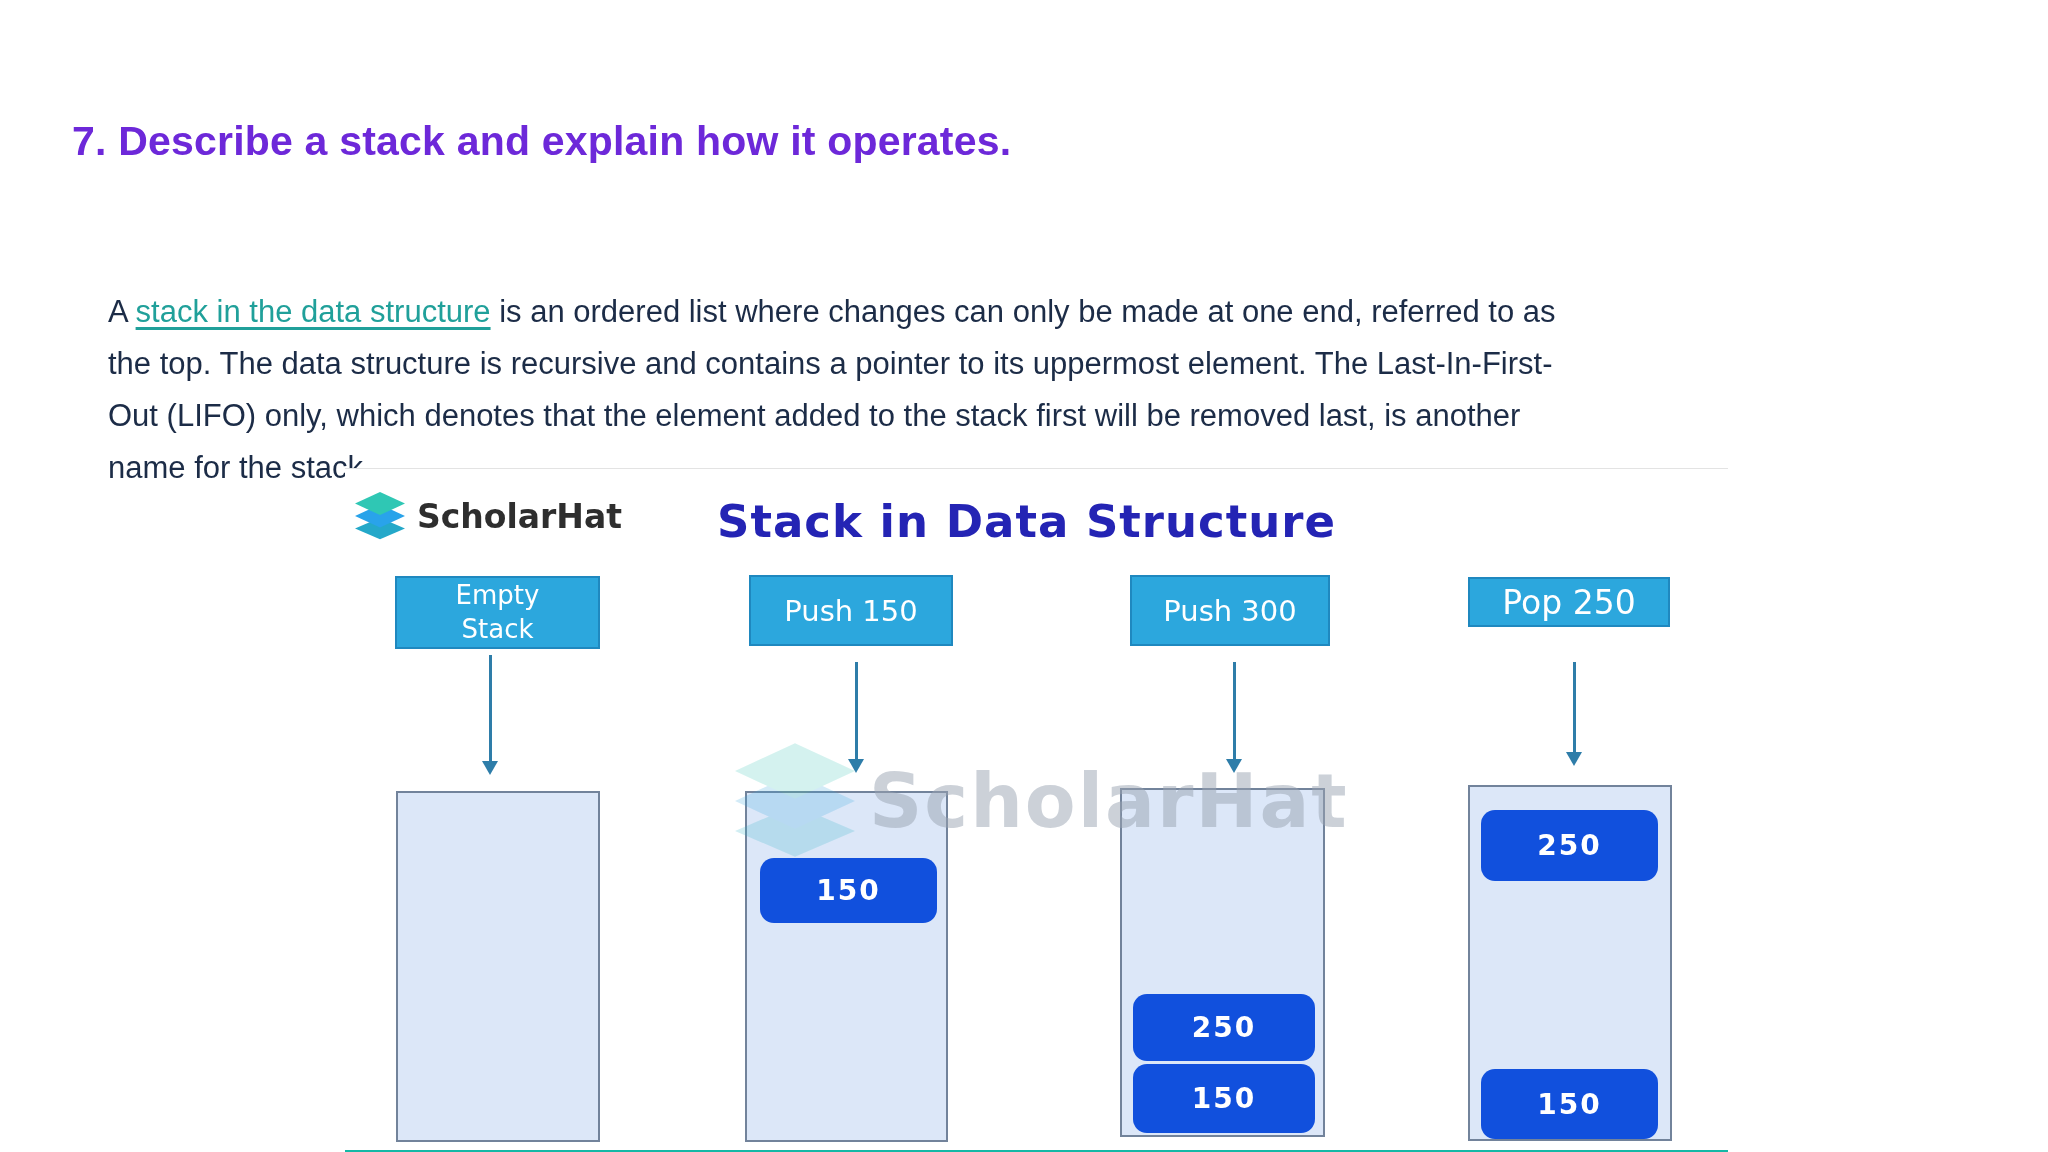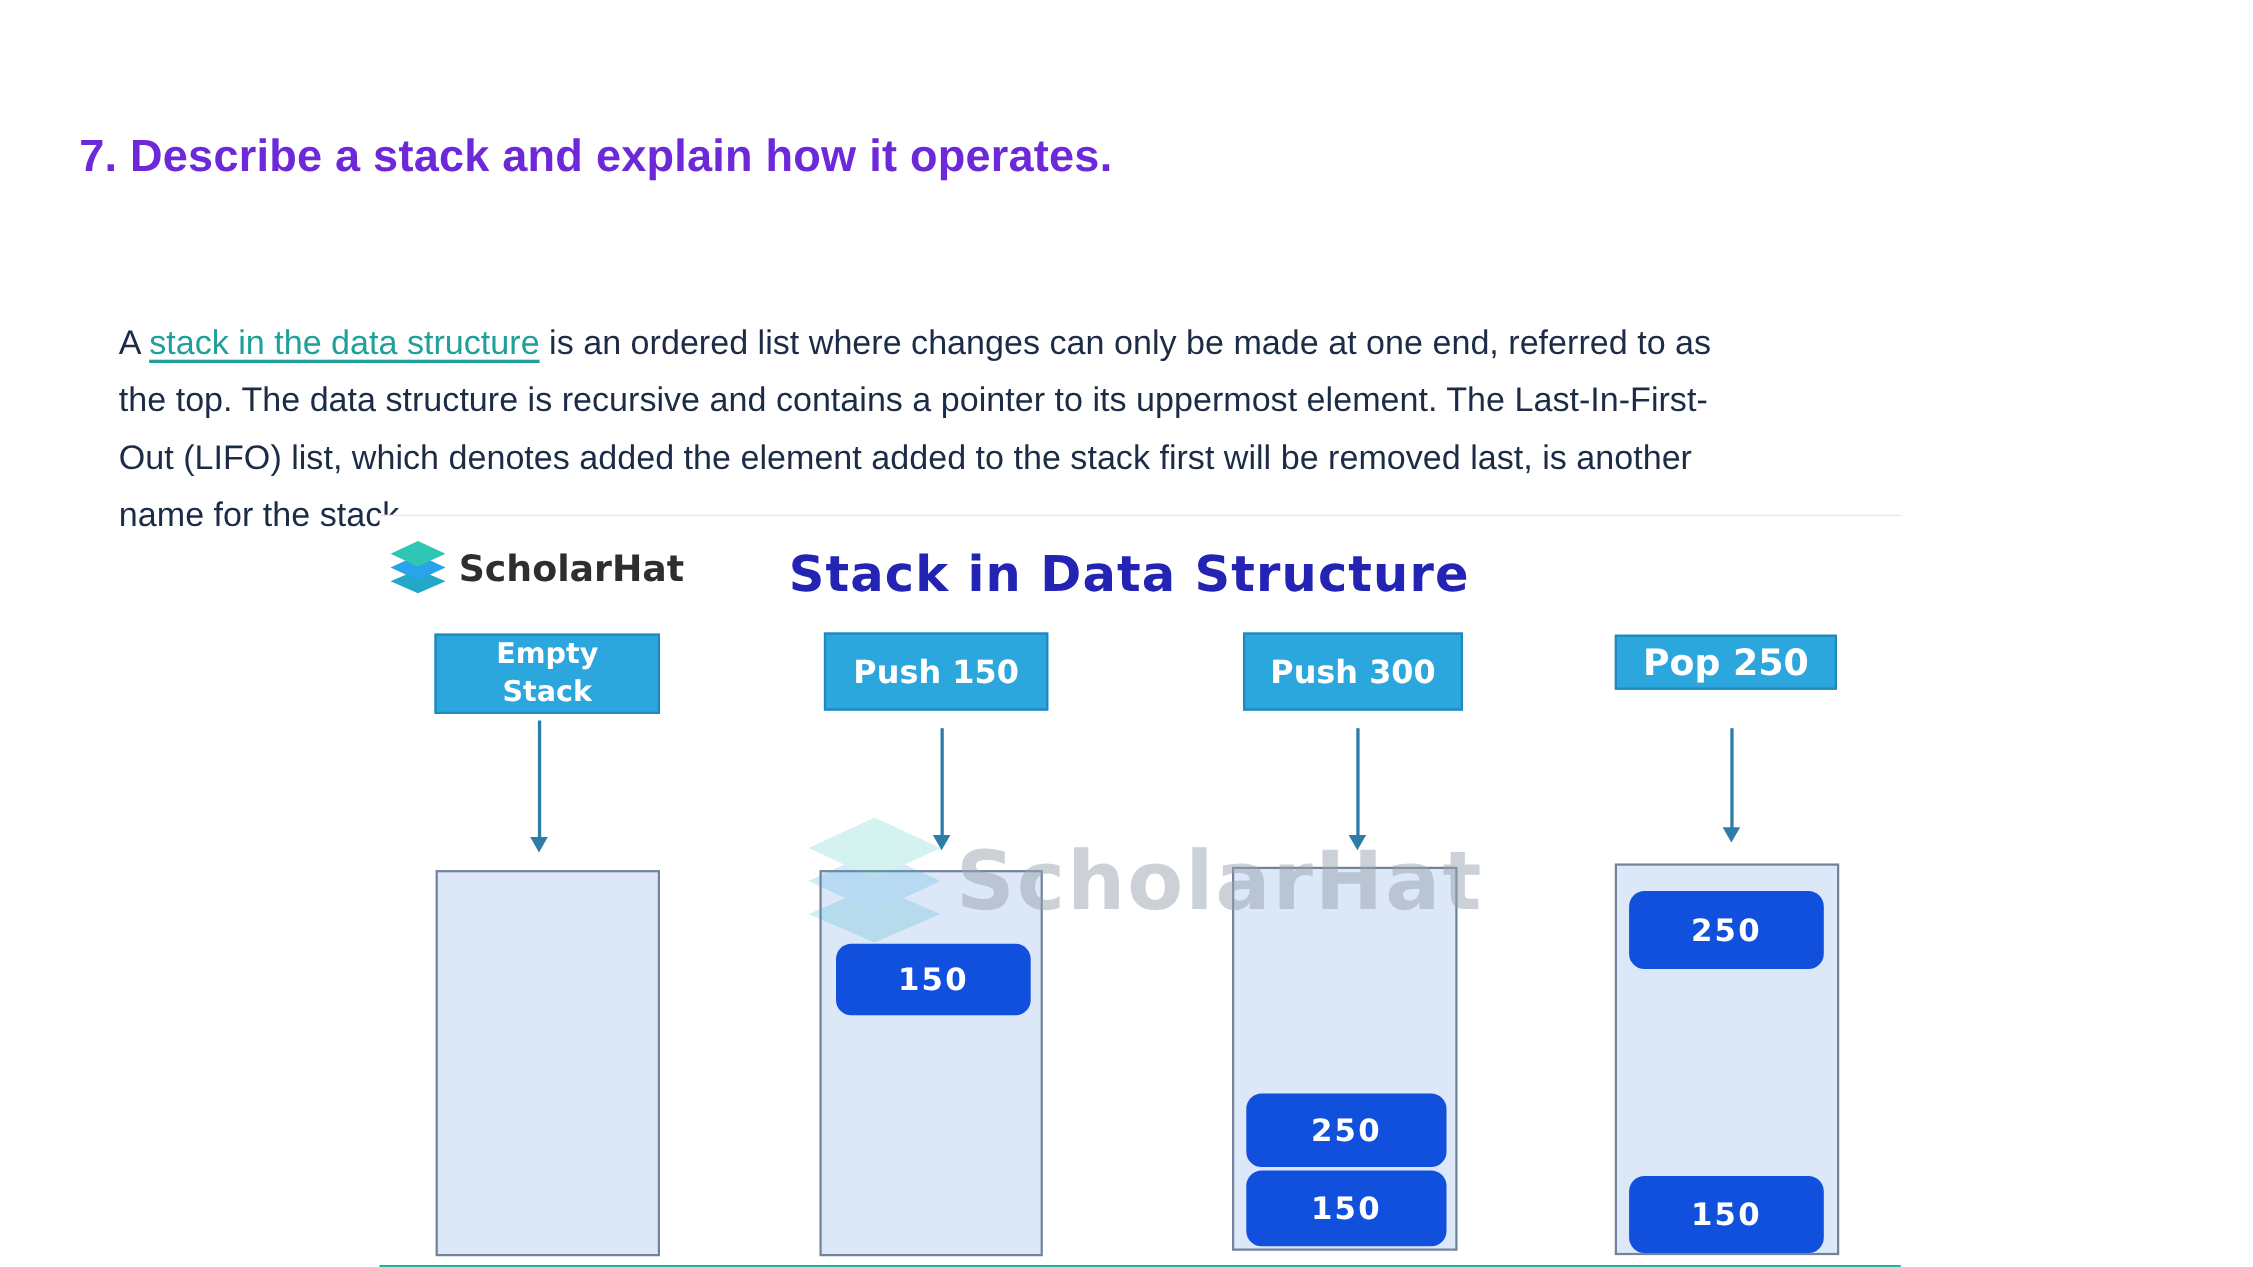--- a/index.html
+++ b/index.html
@@ -40,21 +40,21 @@
 
   
   .watermark { position:absolute; left:380px; top:272px; display:flex; align-items:center; pointer-events:none; }
   .wm-logo { width:140px; height:120px; opacity:.22; }
   .wm-text { font-family:"DejaVu Sans",sans-serif; font-weight:bold; font-size:74px;
              color:#9aa4b2; opacity:.5; letter-spacing:2px; margin-left:4px; }
 
   
   .lblbox {
     position:absolute; background:#2ca7dd; border:2px solid #1f88bf;
-    color:#ffffff; font-family:"DejaVu Sans",sans-serif; font-weight:bold;
+    color:#ffffff; font-family:"DejaVu Sans",sans-serif; font-weight:normal;
     display:flex; align-items:center; justify-content:center; text-align:center;
   }
   #lbl1 { left:50px;  top:107px; width:205px; height:73px; font-size:26px; line-height:1.28; }
   #lbl2 { left:404px; top:106px; width:204px; height:71px; font-size:29px; }
   #lbl3 { left:785px; top:106px; width:200px; height:71px; font-size:29px; }
   #lbl4 { left:1123px;top:108px; width:202px; height:50px; font-size:33px; }
 
   
   .arrow { position:absolute; width:3px; background:#2e7da9; }
   .arrow::after {
@@ -90,21 +90,21 @@
 </head>
 <body>
 
 <main>
 
   <h1 class="question-heading">7. Describe a stack and explain how it operates.</h1>
 
   <div class="answer-paragraph">
     <div class="para-line"><span>A </span><a class="article-link">stack in the data structure</a><span> is an ordered list where changes can only be made at one end, referred to as</span></div>
     <div class="para-line">the top. The data structure is recursive and contains a pointer to its uppermost element. The Last-In-First-</div>
-    <div class="para-line">Out (LIFO) list, which denotes added the element added to the stack first will be removed last, is another</div>
+    <div class="para-line">Out (LIFO) only, which denotes that the element added to the stack first will be removed last, is another</div>
     <div class="para-line">name for the stack.</div>
   </div>
 
   <section class="figure">
 
     <div class="brand">
       <svg class="brand-logo" viewBox="0 0 60 56">
         <path d="M30 30 L58 42 L30 54 L2 42 Z" fill="#24a8c9"></path>
         <path d="M30 15 L58 28 L30 41 L2 28 Z" fill="#29a3ea"></path>
         <path d="M30 1 L58 14 L30 27 L2 14 Z" fill="#2fc7b4"></path>

